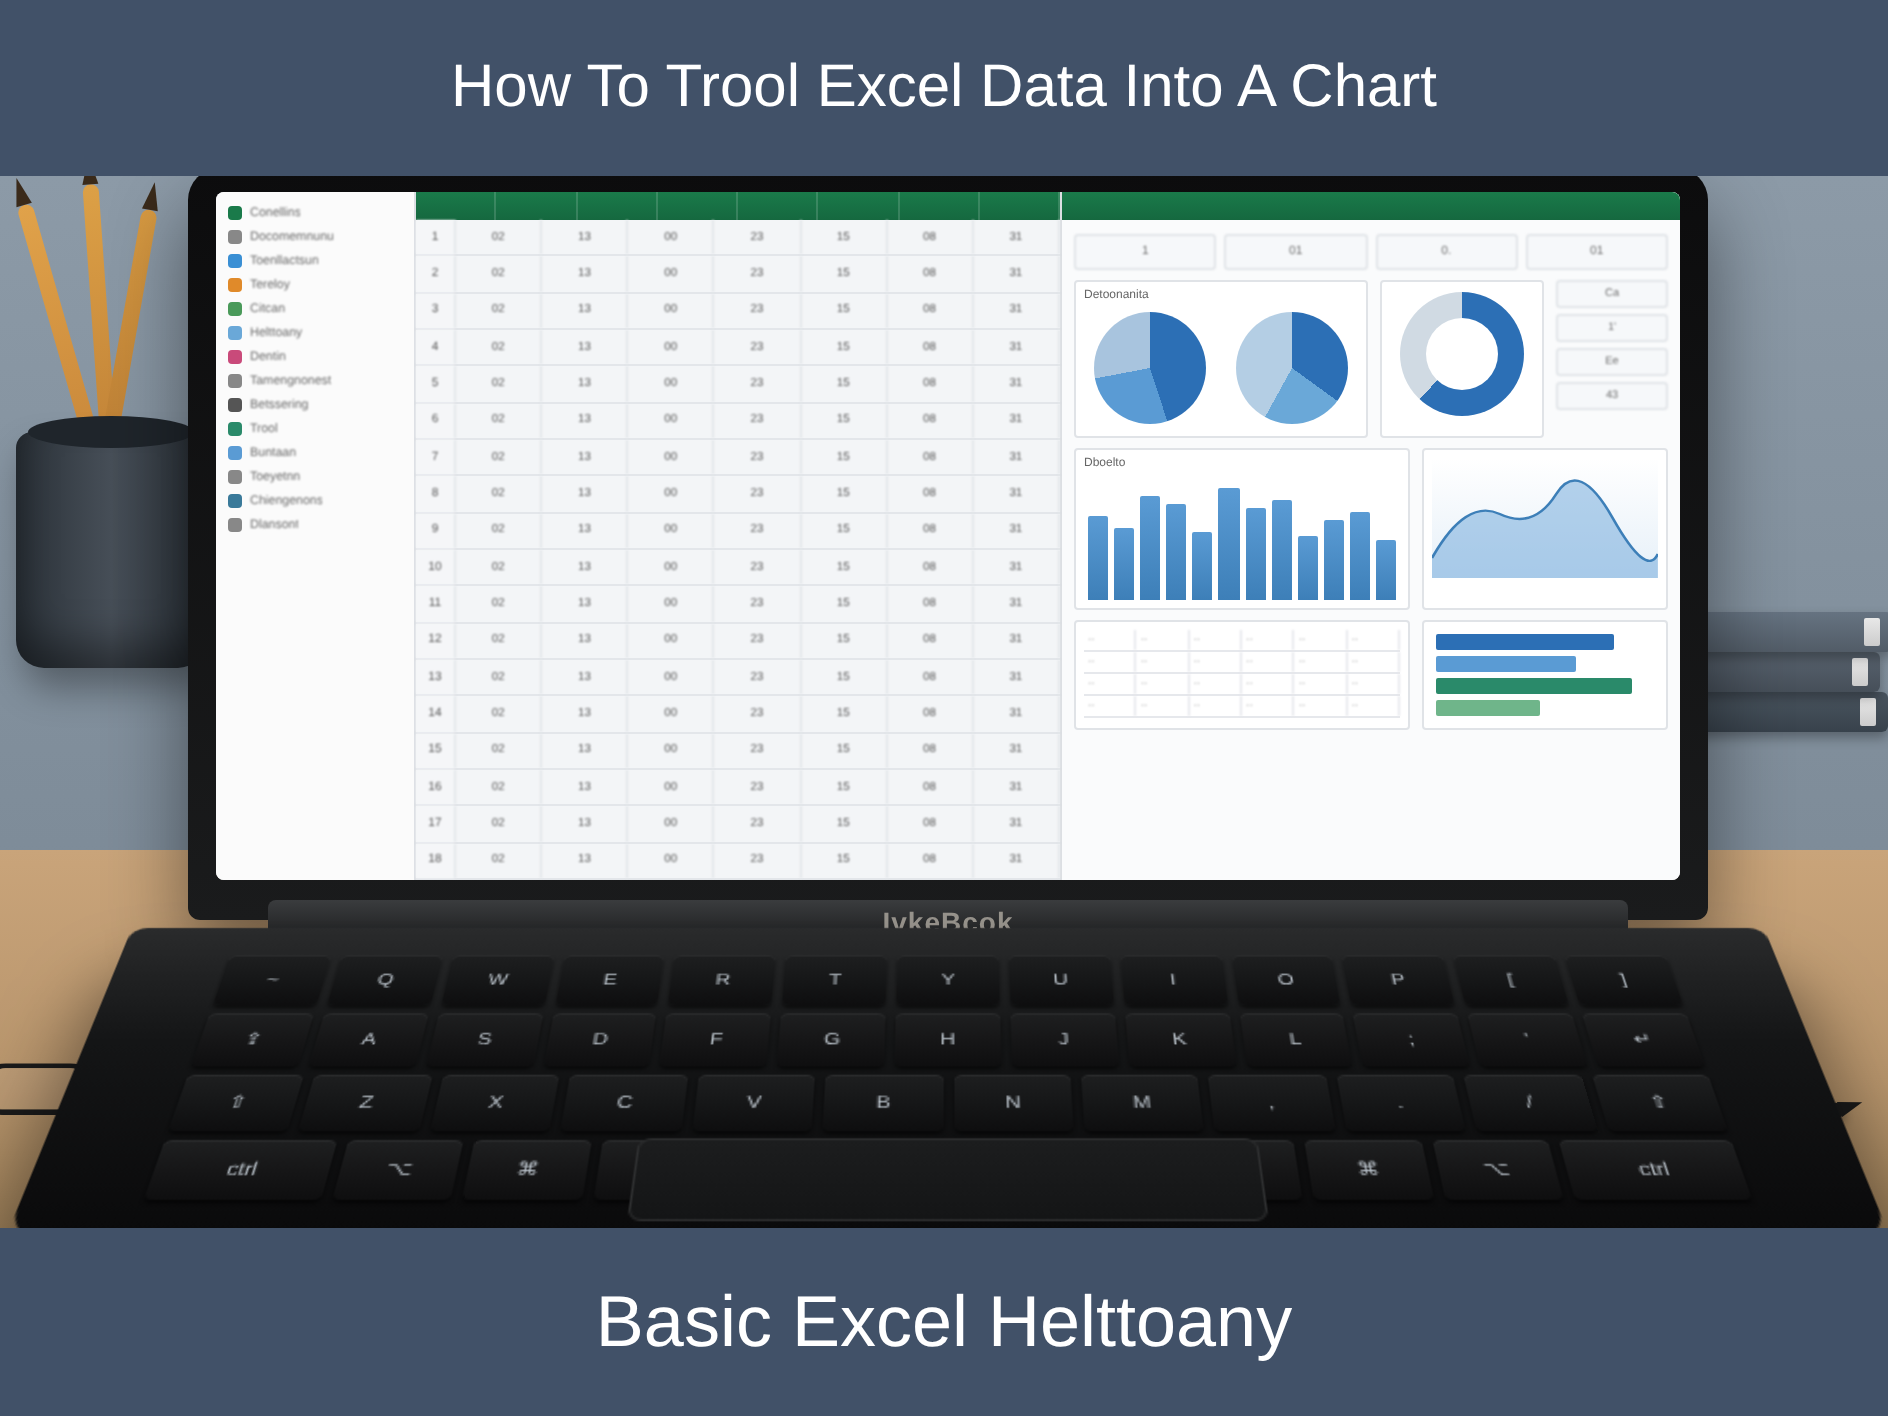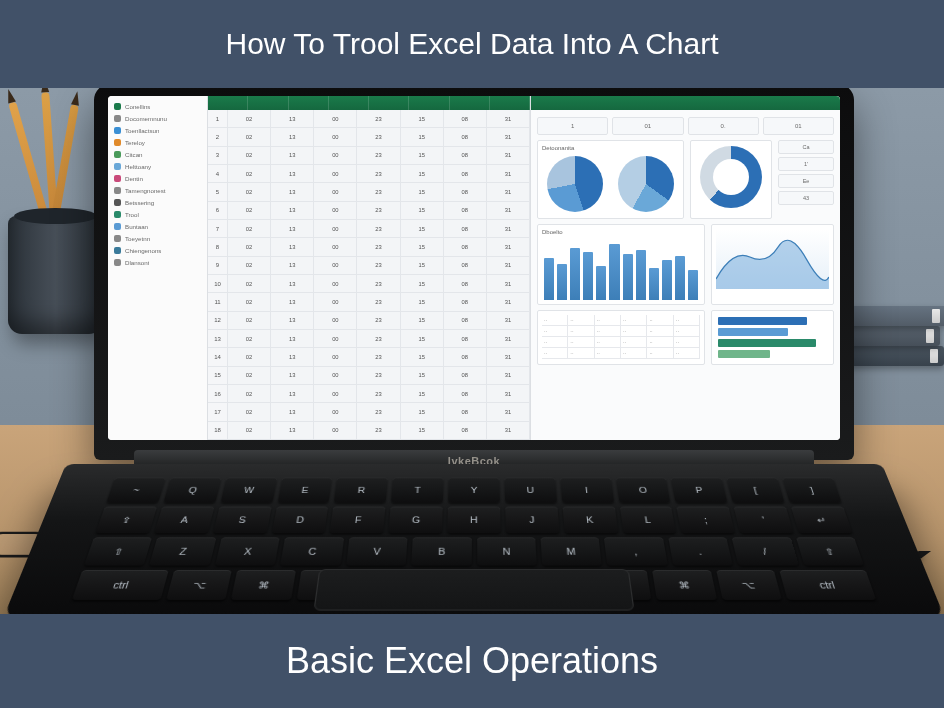--- a/index.html
+++ b/index.html
@@ -71,21 +71,21 @@
   .bk3{bottom:40px;background:linear-gradient(#667381,#525c67);left:6px;}
   .bk::after{content:"";position:absolute;right:6px;top:3px;bottom:3px;width:8px;background:linear-gradient(#e8e8e8,#ccc);border-radius:1px;}
 
   .pen{position:absolute;right:18px;bottom:28px;width:180px;height:8px;background:linear-gradient(90deg,#1a1a1a 0%,#3a3a3a 10%,#1a1a1a 90%);border-radius:4px;transform:rotate(-18deg);box-shadow:0 3px 5px rgba(0,0,0,.3);}
   .pen::before{content:"";position:absolute;right:-10px;top:0;border-top:4px solid transparent;border-bottom:4px solid transparent;border-left:12px solid #1a1a1a;}
 
   
   .laptop{position:absolute;left:94px;top:-4px;width:760px;height:530px;}
   .lid{position:absolute;top:0;left:0;width:760px;height:376px;background:linear-gradient(180deg,#0c0c0d,#1a1b1c);border-radius:16px 16px 6px 6px;padding:12px 14px 20px;box-shadow:0 20px 40px rgba(0,0,0,.45);}
   .screen{width:100%;height:100%;background:#f3f5f7;border-radius:4px;display:flex;overflow:hidden;position:relative;font-size:7px;color:#6a6a6a;}
-  .hinge{position:absolute;top:366px;left:40px;right:40px;height:22px;background:linear-gradient(#3a3c3e,#1a1b1c);border-radius:4px;display:flex;align-items:center;justify-content:center;color:#97938c;font-size:11px;font-weight:600;letter-spacing:.5px;}
+  .hinge{position:absolute;top:366px;left:40px;right:40px;height:22px;background:linear-gradient(#3a3c3e,#1a1b1c);border-radius:4px;display:flex;align-items:center;justify-content:center;color:#97938c;font-size:14px;font-weight:600;letter-spacing:.5px;}
   .base{position:absolute;top:380px;left:-28px;width:816px;height:180px;background:linear-gradient(180deg,#2a2b2c 0%,#141516 40%,#0a0a0b 100%);border-radius:8px 8px 14px 14px;transform:perspective(900px) rotateX(42deg);transform-origin:top;box-shadow:0 30px 40px rgba(0,0,0,.5);}
   .keys{position:absolute;top:18px;left:54px;right:54px;bottom:60px;display:flex;flex-direction:column;gap:5px;}
   .krow{display:flex;gap:5px;}
   .key{flex:1;height:32px;background:linear-gradient(#1e1f20,#0e0e0f);border-radius:4px;display:flex;align-items:center;justify-content:center;color:#b8c0c8;font-size:10px;box-shadow:inset 0 1px 0 rgba(255,255,255,.06),0 2px 2px rgba(0,0,0,.5);}
   .key.wide{flex:1.5;}
   .key.xwide{flex:6;}
   .trackpad{position:absolute;bottom:8px;left:50%;transform:translateX(-50%);width:280px;height:44px;background:linear-gradient(#1c1d1e,#141516);border-radius:6px;border:1px solid #2e2f30;}
 
   
   .sidebar{width:100px;background:#fbfbfb;border-right:1px solid #dcdfe3;padding:6px 4px;display:flex;flex-direction:column;gap:3px;}
@@ -568,14 +568,14 @@
             <div class="key">⌥</div>
             <div class="key wide">ctrl</div>
           </div>
         </div>
       <div class="trackpad"></div>
     </div>
   </div>
 </div>
 
 <div class="bottom-banner">
-  <span>Basic Excel Operations</span>
+  <span>Basic Excel Helttoany</span>
 </div>
 
 </body></html>

